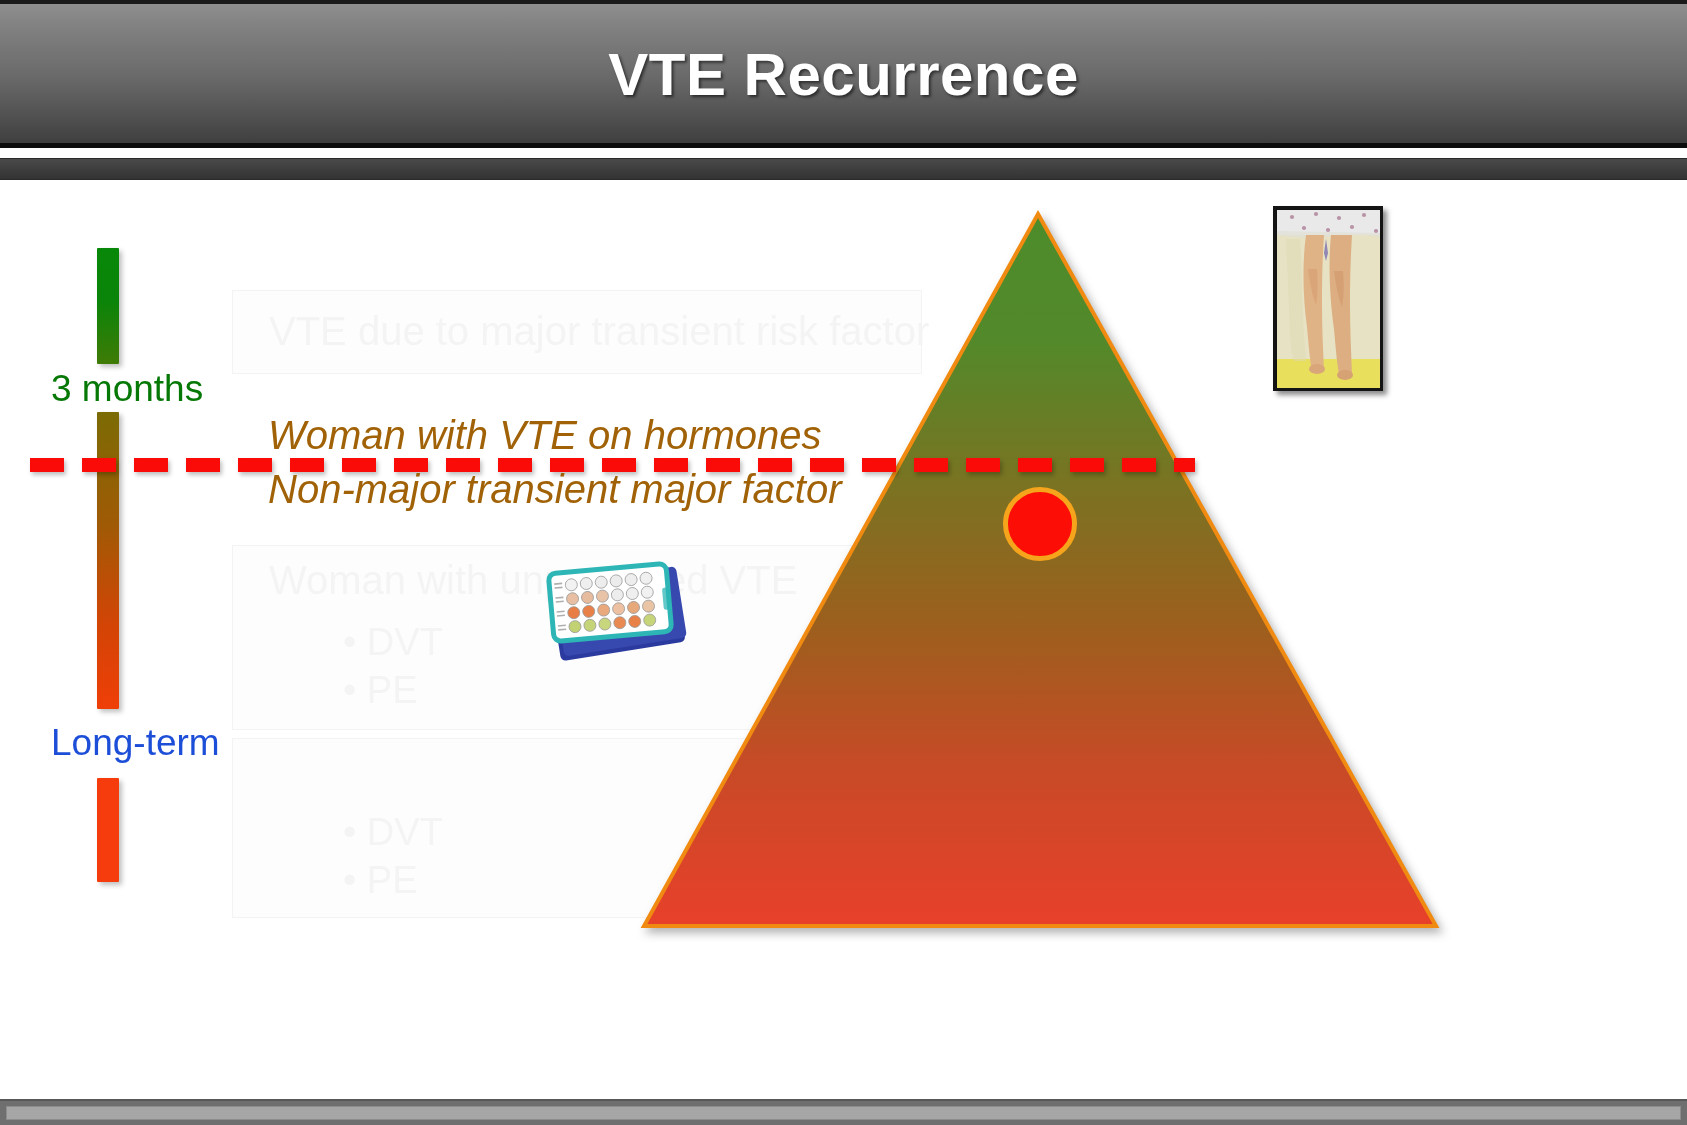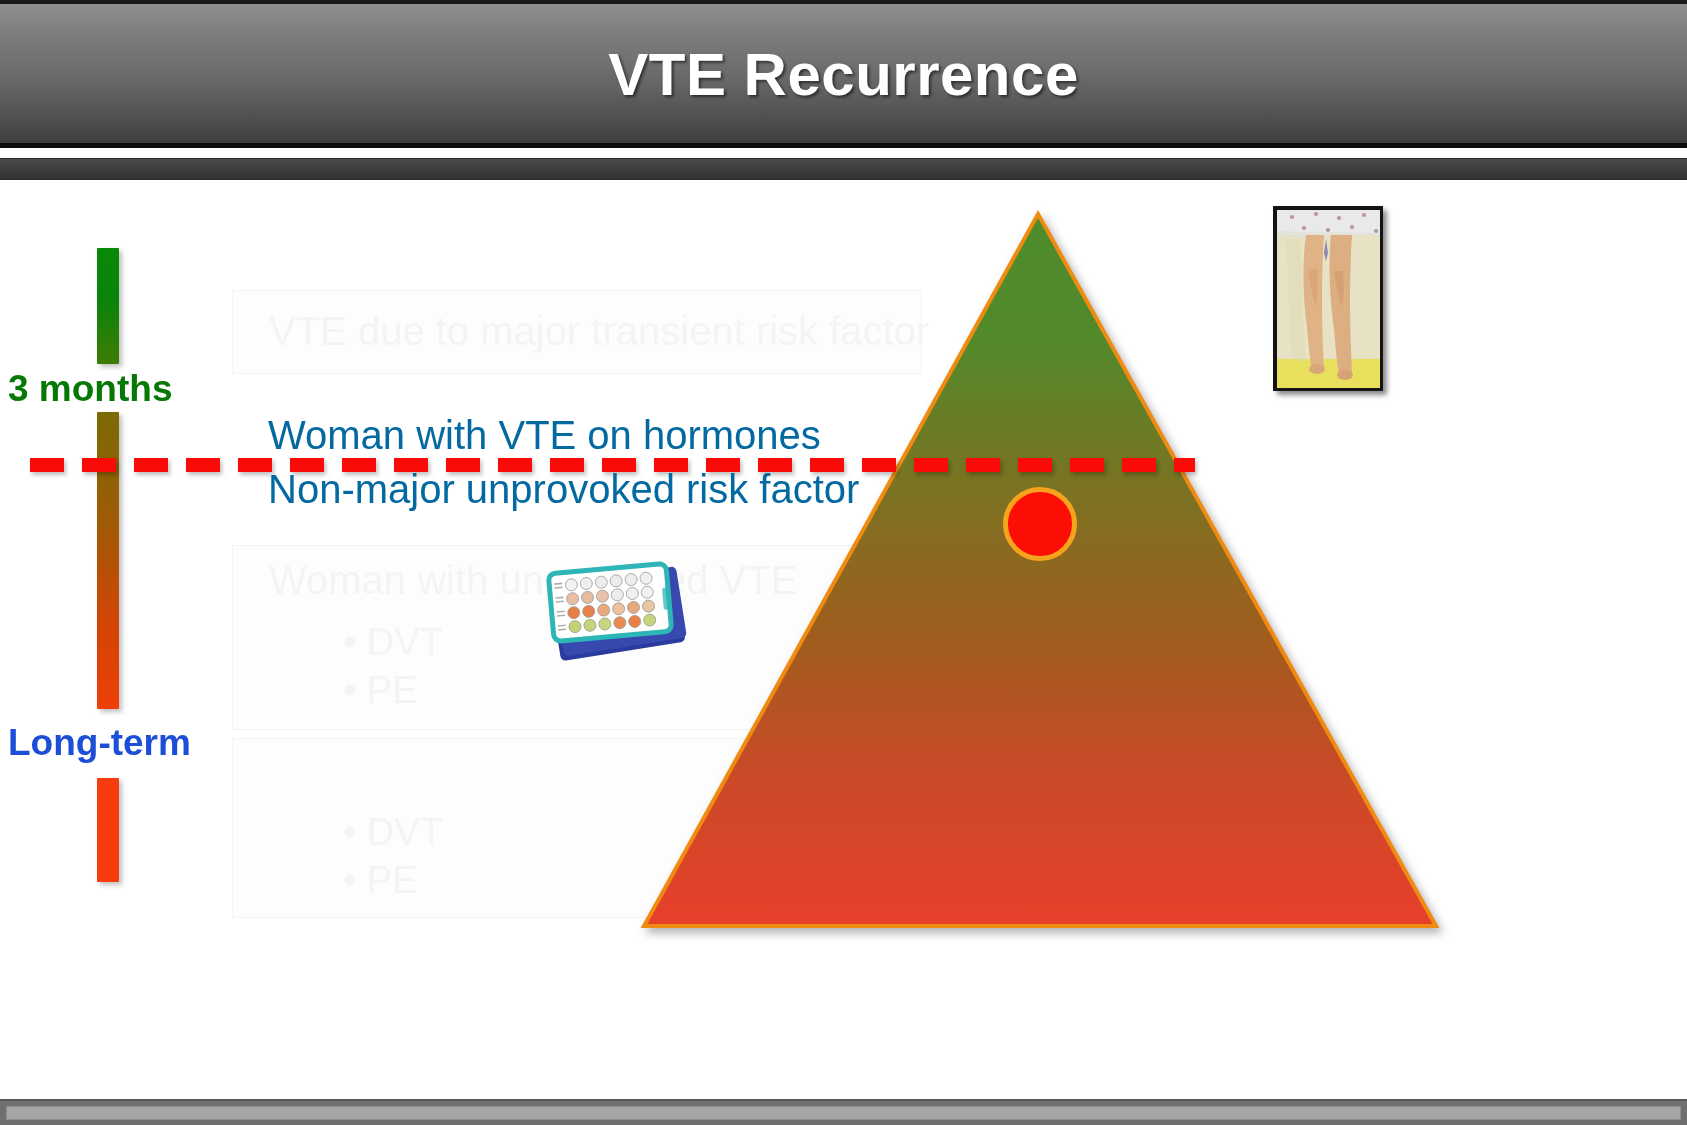--- a/index.html
+++ b/index.html
@@ -43,33 +43,33 @@
 
   
   .axis-seg{position:absolute;width:22px;border-radius:1px;
     box-shadow:3px 3px 5px rgba(0,0,0,.25);}
   #axis-seg-top{left:97px;top:248px;height:116px;
     background:linear-gradient(to bottom,#088808 0%,#0a8409 45%,#3f7b06 100%);}
   #axis-seg-mid{left:97px;top:412px;height:297px;
     background:linear-gradient(to bottom,#7b6b05 0%,#a05a05 38%,#d34405 72%,#ef3f08 100%);}
   #axis-seg-bot{left:97px;top:778px;height:104px;background:#f63c0c;}
 
-  .axis-label{position:absolute;font-size:37px;font-weight:bold;white-space:nowrap;
-    text-shadow:2px 2px 2px rgba(255,255,255,.9);}
+  .axis-label{position:absolute;font-size:37px;font-weight:normal;white-space:nowrap;
+    text-shadow:2px 2px 2px rgba(255,255,255,.9);margin-left:43px;}
   #label-3-months{left:8px;top:368px;color:#067806;}
   #label-long-term{left:8px;top:722px;color:#1d4ed8;}
 
   
   #threshold-line{position:absolute;left:30px;top:458px;width:1165px;height:14px;
     background:repeating-linear-gradient(to right,#fb0b07 0px,#fb0b07 34px,
       rgba(255,255,255,0) 34px,rgba(255,255,255,0) 52px);
     filter:drop-shadow(2px 3px 2px rgba(0,0,0,.25));}
 
   
-  .mid-label{position:absolute;color:#0369a1;font-size:40px;white-space:nowrap;}
+  .mid-label{position:absolute;color:#a16207;font-size:40px;white-space:nowrap;font-style:italic;}
   #label-hormones{left:268px;top:413px;}
   #label-nonmajor{left:268px;top:467px;}
 
   
   #risk-marker{position:absolute;left:1003px;top:487px;width:74px;height:74px;
     border-radius:50%;background:#fc0d05;border:5px solid #f5a41b;box-sizing:border-box;}
 
   
   #leg-photo{position:absolute;left:1273px;top:206px;width:110px;height:185px;
     border:3px solid #141414;box-sizing:border-box;overflow:hidden;
@@ -124,21 +124,21 @@
 <div class="axis-seg" id="axis-seg-top"></div>
 <div class="axis-seg" id="axis-seg-mid"></div>
 <div class="axis-seg" id="axis-seg-bot"></div>
 
 <div class="axis-label" id="label-3-months">3 months</div>
 <div class="axis-label" id="label-long-term">Long-term</div>
 
 <div id="threshold-line"></div>
 
 <div class="mid-label" id="label-hormones">Woman with VTE on hormones</div>
-<div class="mid-label" id="label-nonmajor">Non-major unprovoked risk factor</div>
+<div class="mid-label" id="label-nonmajor">Non-major transient major factor</div>
 
 <div id="risk-marker"></div>
 
 <div id="leg-photo">
   <svg viewBox="0 0 110 185" width="110" height="185">
     <rect x="0" y="0" width="110" height="185" fill="#e3dfba"></rect>
     <rect x="0" y="0" width="110" height="150" fill="#e6e2c3"></rect>
     <rect x="0" y="150" width="110" height="35" fill="#e8e05c"></rect>
     <rect x="0" y="0" width="110" height="26" fill="#e9e9ea"></rect>
     <g fill="#b0849a" opacity=".85">

